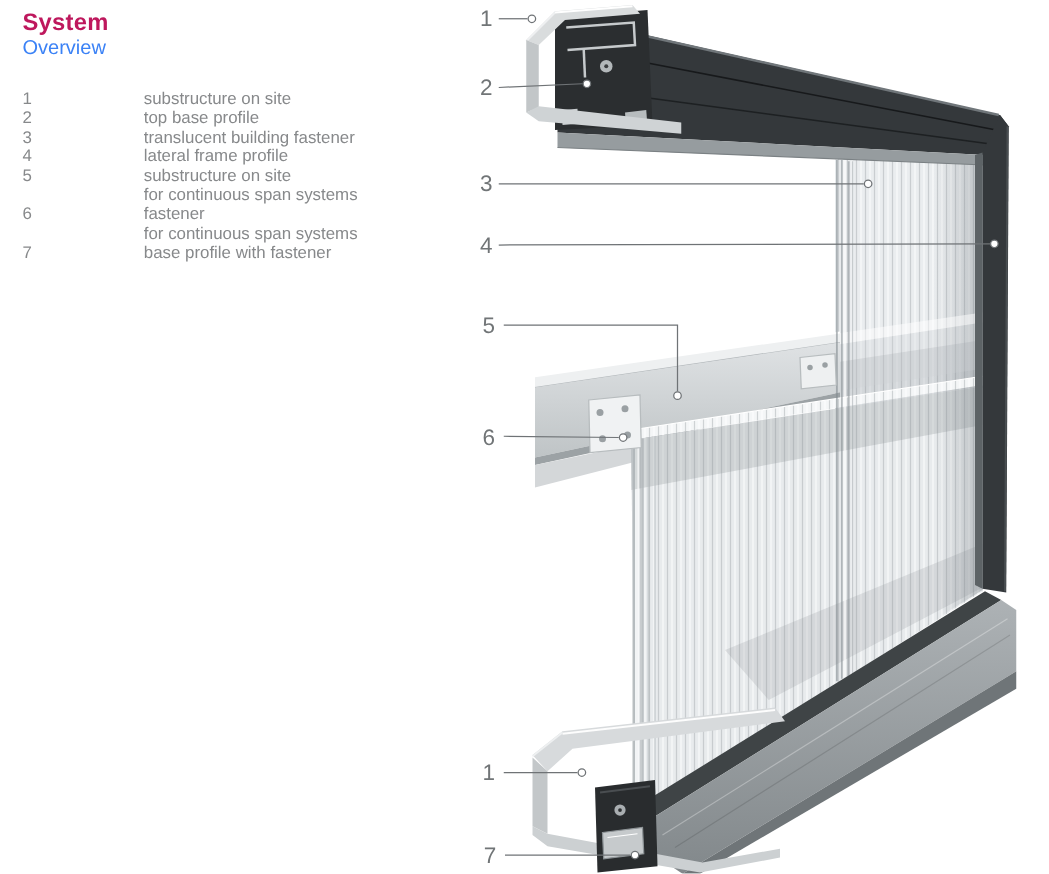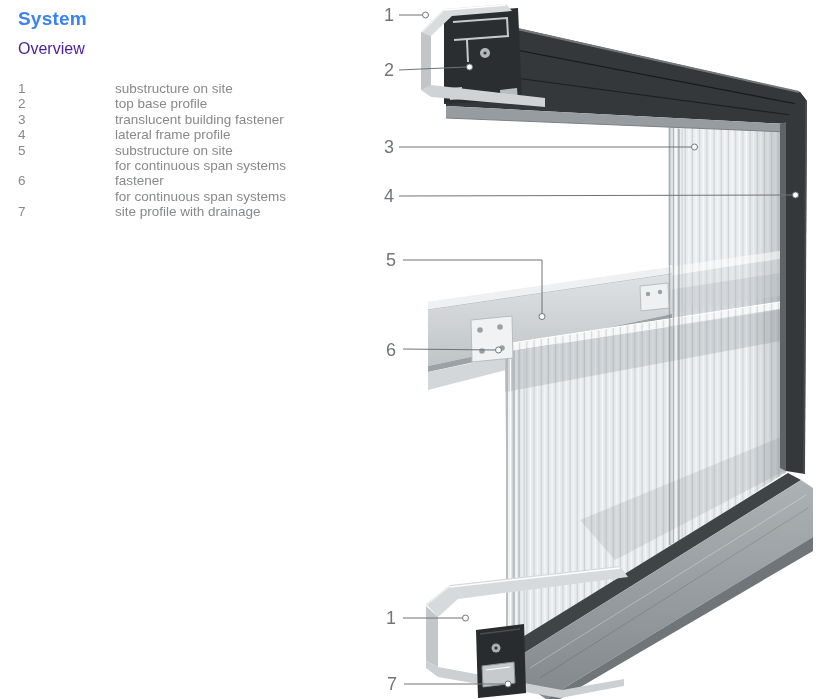--- a/index.html
+++ b/index.html
@@ -1,20 +1,20 @@
 <!DOCTYPE html>
 <html><head>
 <meta charset="utf-8">
 <style>
   html,body{margin:0;padding:0;background:#ffffff;}
   body{width:839px;height:699px;position:relative;overflow:hidden;
        font-family:"Liberation Sans",sans-serif;}
   .text-col{position:absolute;left:18px;top:8px;width:340px;}
-  .page-title{font-size:19px;font-weight:bold;color:#3b82f6;margin:0;letter-spacing:.2px;}
-  .page-subtitle{font-size:16px;color:#4c1d95;margin:10px 0 0 0;font-weight:normal;}
+  .page-title{font-size:19px;font-weight:bold;color:#be185d;margin:0;letter-spacing:.2px;}
+  .page-subtitle{font-size:16px;color:#3b82f6;margin:0 0 0 0;font-weight:normal;}
   .legend{margin-top:23px;font-size:13.5px;color:#87898b;}
   .legend-row{display:flex;line-height:15.4px;}
   .legend-num{width:57px;flex:0 0 57px;}
   .legend-text{flex:1;margin-left:40px;}
   svg.diagram{position:absolute;left:0;top:0;}
   svg text.co-num{font-family:"Liberation Sans",sans-serif;font-size:18px;fill:#717577;}
 </style>
 </head>
 <body>
 
@@ -49,21 +49,21 @@
     <div class="legend-row">
         <span class="legend-num">6</span>
         <span class="legend-text">fastener</span>
       </div>
     <div class="legend-row">
         <span class="legend-num"></span>
         <span class="legend-text">for continuous span systems</span>
       </div>
     <div class="legend-row">
         <span class="legend-num">7</span>
-        <span class="legend-text">site profile with drainage</span>
+        <span class="legend-text">base profile with fastener</span>
       </div>
   </div>
 </div>
 
 <svg class="diagram" width="839" height="699" viewBox="0 0 839 699">
   <defs>
     <pattern id="ribs" patternUnits="userSpaceOnUse" width="7.2" height="10">
       <line x1="1.2" y1="0" x2="1.2" y2="10" stroke="#a7adb1" stroke-width="1" opacity="0.5"></line>
       <line x1="4.8" y1="0" x2="4.8" y2="10" stroke="#ffffff" stroke-width="1" opacity="0.7"></line>
     </pattern>

